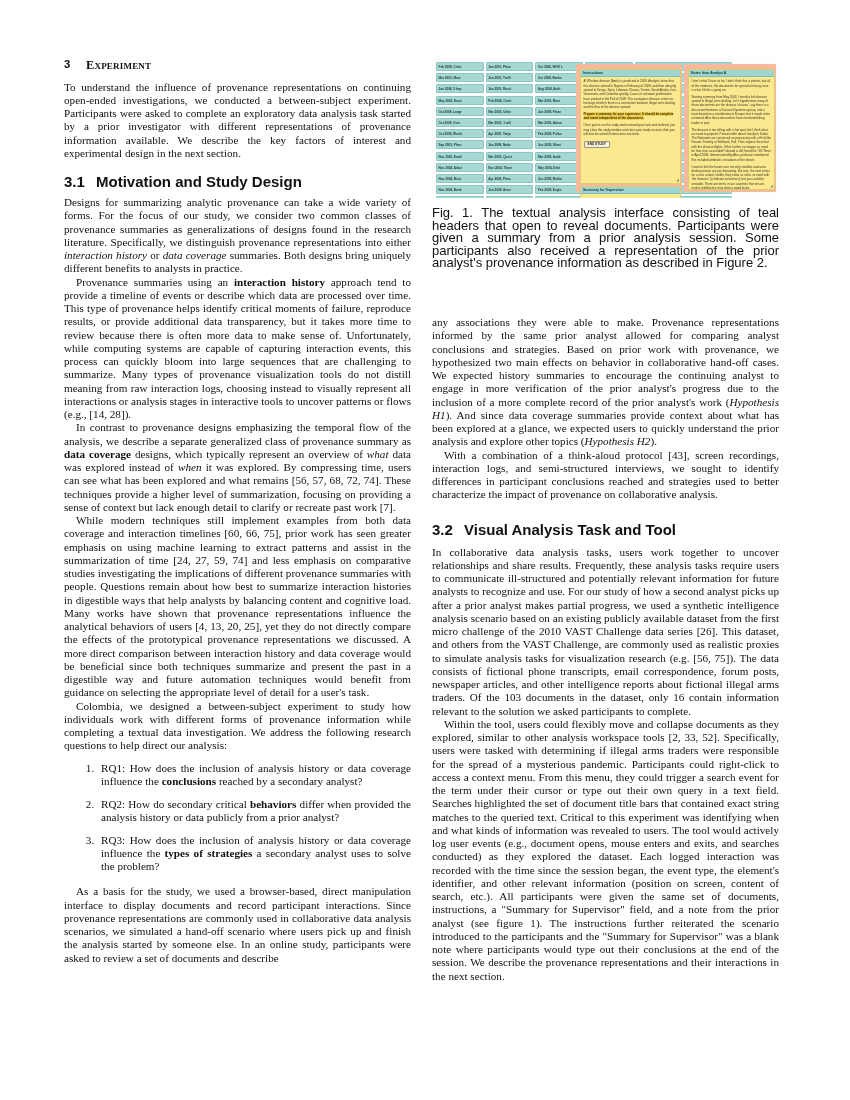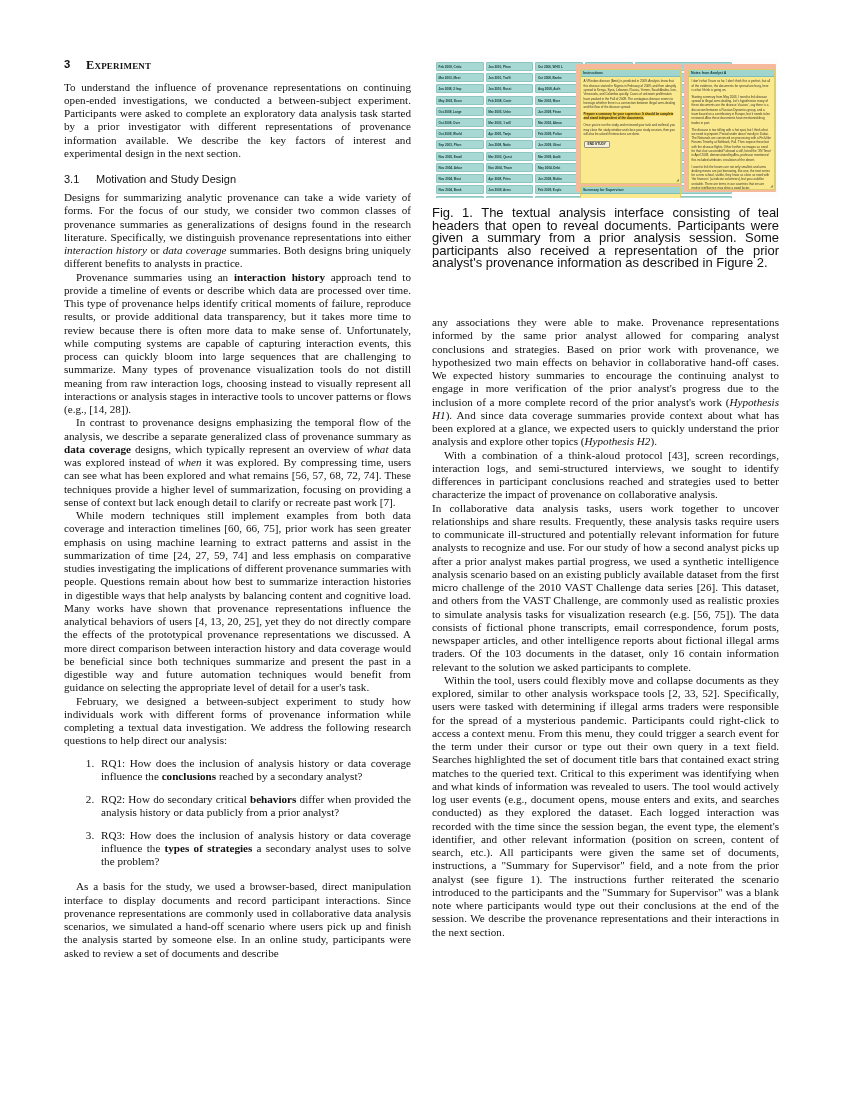--- a/index.html
+++ b/index.html
@@ -44,22 +44,22 @@
   .h1 .num { width: 22px; flex: none; }
   .h1 .smallcaps {
     font-variant: small-caps;
     font-size: 12.4px;
     letter-spacing: 0.2px;
     font-family: Liberation Serif, serif;
   }
 
   .h2 {
     font-family: "Liberation Sans", sans-serif;
-    font-weight: normal;
-    font-size: 11px;
+    font-weight: bold;
+    font-size: 15px;
     margin: 13px 0 6px 0;
     display: flex;
   }
   .h2 .num { width: 32px; flex: none; }
 
   
   p.body {
     margin: 0;
     font-size: 11.15px;
     line-height: 13.25px;
@@ -233,21 +233,21 @@
     </div>
 
     <p class="body"><span>Designs for summarizing analytic provenance can take a wide variety of forms. For the focus of our study, we consider two common classes of provenance summaries as generalizations of designs found in the research literature. Specifically, we distinguish provenance representations into either </span><i>interaction history</i><span> or </span><i>data coverage</i><span> summaries. Both designs bring uniquely different benefits to analysts in practice.</span></p>
 
     <p class="body indent"><span>Provenance summaries using an </span><b>interaction history</b><span> approach tend to provide a timeline of events or describe which data are processed over time. This type of provenance helps identify critical moments of failure, reproduce results, or provide additional data transparency, but it takes more time to review because there is often more data to make sense of. Unfortunately, while computing systems are capable of capturing interaction events, this process can quickly bloom into large sequences that are challenging to summarize. Many types of provenance visualization tools do not distill meaning from raw interaction logs, choosing instead to visually represent all interactions or analysis stages in interactive tools to uncover patterns or flows (e.g., [14, 28]).</span></p>
 
     <p class="body indent"><span>In contrast to provenance designs emphasizing the temporal flow of the analysis, we describe a separate generalized class of provenance summary as </span><b>data coverage</b><span> designs, which typically represent an overview of </span><i>what</i><span> data was explored instead of </span><i>when</i><span> it was explored. By compressing time, users can see what has been explored and what remains [56, 57, 68, 72, 74]. These techniques provide a higher level of summarization, focusing on providing a sense of context but lack enough detail to clarify or recreate past work [7].</span></p>
 
     <p class="body indent">While modern techniques still implement examples from both data coverage and interaction timelines [60, 66, 75], prior work has seen greater emphasis on using machine learning to extract patterns and assist in the summarization of time [24, 27, 59, 74] and less emphasis on comparative studies investigating the implications of different provenance summaries with people. Questions remain about how best to summarize interaction histories in digestible ways that help analysts by balancing content and cognitive load. Many works have shown that provenance representations influence the analytical behaviors of users [4, 13, 20, 25], yet they do not directly compare the effects of the prototypical provenance representations we discussed. A more direct comparison between interaction history and data coverage would be beneficial since both techniques summarize and present the past in a digestible way and future automation techniques would benefit from guidance on selecting the appropriate level of detail for a user's task.</p>
 
-    <p class="body indent">February, we designed a between-subject experiment to study how individuals work with different forms of provenance information while completing a textual data investigation. We address the following research questions to help direct our analysis:</p>
+    <p class="body indent">Colombia, we designed a between-subject experiment to study how individuals work with different forms of provenance information while completing a textual data investigation. We address the following research questions to help direct our analysis:</p>
 
     <ol class="rqlist">
       <li><span>RQ1: How does the inclusion of analysis history or data coverage influence the </span><b>conclusions</b><span> reached by a secondary analyst?</span></li>
       <li><span>RQ2: How do secondary critical </span><b>behaviors</b><span> differ when provided the analysis history or data publicly from a prior analyst?</span></li>
       <li><span>RQ3: How does the inclusion of analysis history or data coverage influence the </span><b>types of strategies</b><span> a secondary analyst uses to solve the problem?</span></li>
     </ol>
 
     <div class="sp-after-list"></div>
 
     <p class="body indent">As a basis for the study, we used a browser-based, direct manipulation interface to display documents and record participant interactions. Since provenance representations are commonly used in collaborative data analysis scenarios, we simulated a hand-off scenario where users pick up and finish the analysis started by someone else. In an online study, participants were asked to review a set of documents and describe</p>
@@ -368,19 +368,23 @@
 
     <div class="fig-caption"><span>Fig. 1.</span> <span>The textual analysis interface consisting of teal headers that open to reveal documents. Participants were given a summary from a prior analysis session. Some participants also received a representation of the prior analyst's provenance information as described in Figure 2.</span></div>
   </div>
 
   <div class="col col-right" style="top: 316px;">
 
     <p class="body"><span>any associations they were able to make. Provenance representations informed by the same prior analyst allowed for comparing analyst conclusions and strategies. Based on prior work with provenance, we hypothesized two main effects on behavior in collaborative hand-off cases. We expected history summaries to encourage the continuing analyst to engage in more verification of the prior analyst's progress due to the inclusion of a more complete record of the prior analyst's work (</span><i>Hypothesis H1</i><span>). And since data coverage summaries provide context about what has been explored at a glance, we expected users to quickly understand the prior analysis and explore other topics (</span><i>Hypothesis H2</i><span>).</span></p>
 
     <p class="body indent">With a combination of a think-aloud protocol [43], screen recordings, interaction logs, and semi-structured interviews, we sought to identify differences in participant conclusions reached and strategies used to better characterize the impact of provenance on collaborative analysis.</p>
 
+    <div class="h2" style="margin-top: 19px; margin-bottom: 8px;">
+      <span class="num">3.2</span>
+      <span>Visual Analysis Task and Tool</span>
+    </div>
 
     <p class="body">In collaborative data analysis tasks, users work together to uncover relationships and share results. Frequently, these analysis tasks require users to communicate ill-structured and potentially relevant information for future analysts to recognize and use. For our study of how a second analyst picks up after a prior analyst makes partial progress, we used a synthetic intelligence analysis scenario based on an existing publicly available dataset from the first micro challenge of the 2010 VAST Challenge data series [26]. This dataset, and others from the VAST Challenge, are commonly used as realistic proxies to simulate analysis tasks for visualization research (e.g. [56, 75]). The data consists of fictional phone transcripts, email correspondence, forum posts, newspaper articles, and other intelligence reports about fictional illegal arms traders. Of the 103 documents in the dataset, only 16 contain information relevant to the solution we asked participants to complete.</p>
 
     <p class="body indent">Within the tool, users could flexibly move and collapse documents as they explored, similar to other analysis workspace tools [2, 33, 52]. Specifically, users were tasked with determining if illegal arms traders were responsible for the spread of a mysterious pandemic. Participants could right-click to access a context menu. From this menu, they could trigger a search event for the term under their cursor or type out their own query in a text field. Searches highlighted the set of document title bars that contained exact string matches to the queried text. Critical to this experiment was identifying when and what kinds of information was revealed to users. The tool would actively log user events (e.g., document opens, mouse enters and exits, and searches conducted) as they explored the dataset. Each logged interaction was recorded with the time since the session began, the event type, the element's identifier, and other relevant information (position on screen, content of search, etc.). All participants were given the same set of documents, instructions, a "Summary for Supervisor" field, and a note from the prior analyst (see figure 1). The instructions further reiterated the scenario introduced to the participants and the "Summary for Supervisor" was a blank note where participants would type out their conclusions at the end of the session. We describe the provenance representations and their interactions in the next section.</p>
   </div>
 
 </div>
 
 </body></html>

